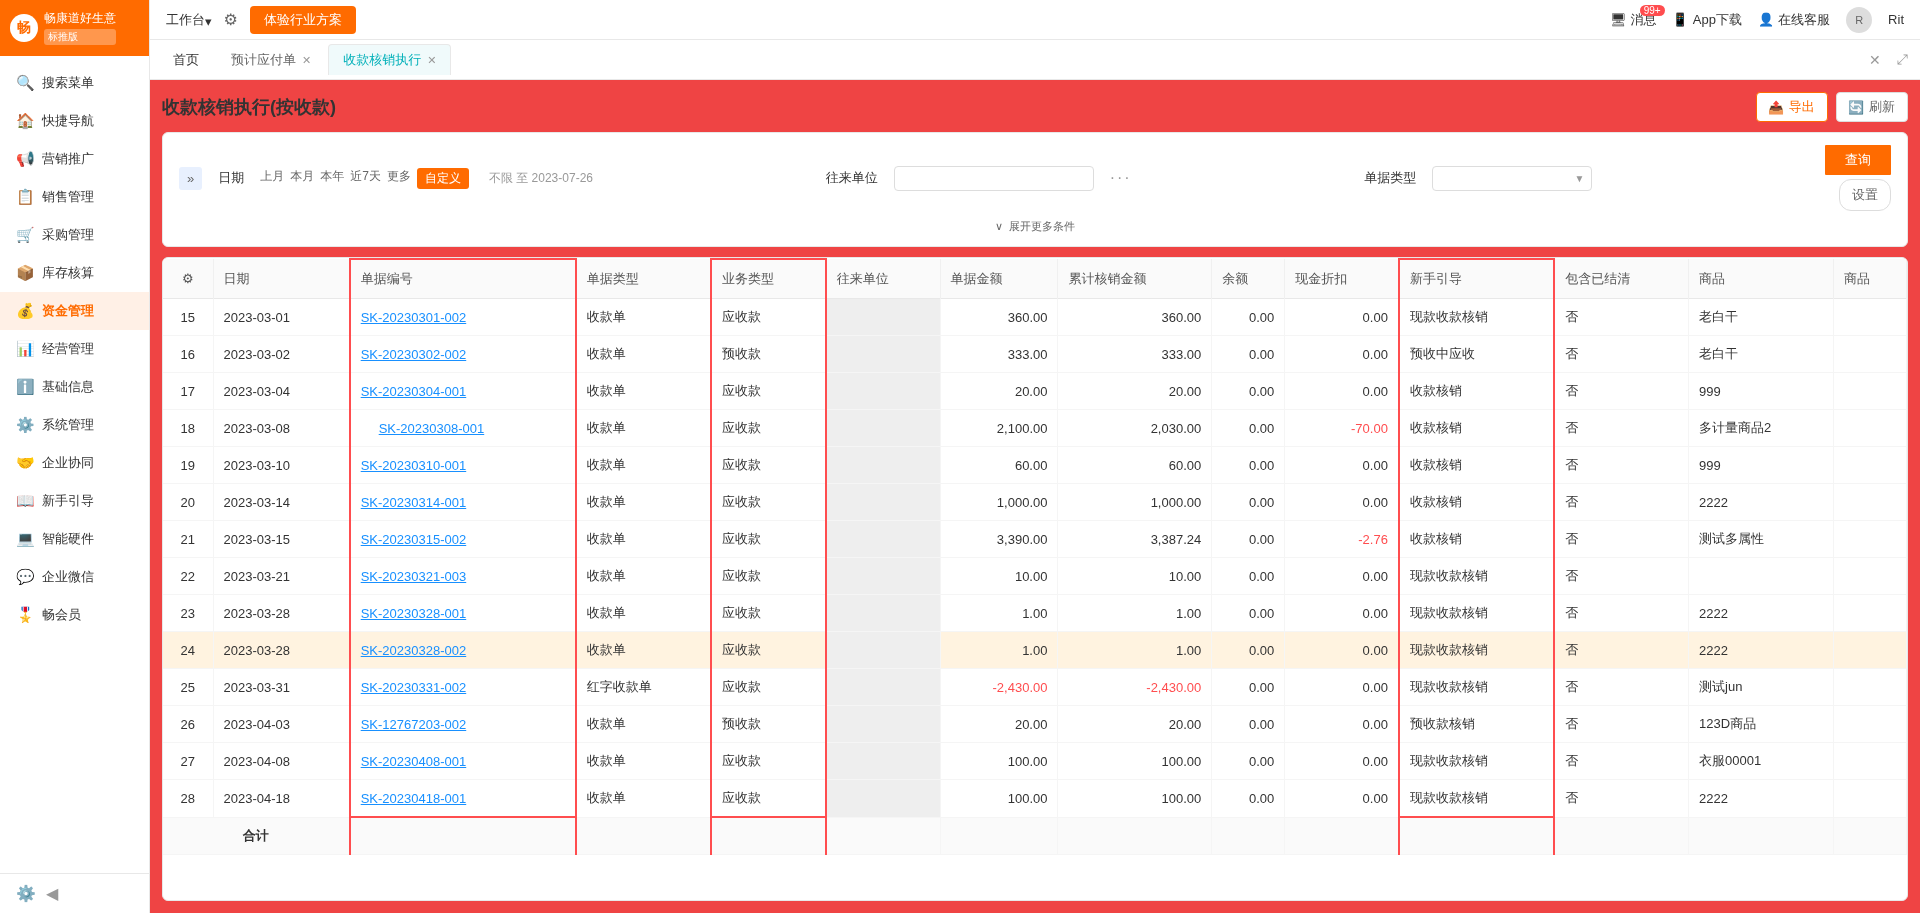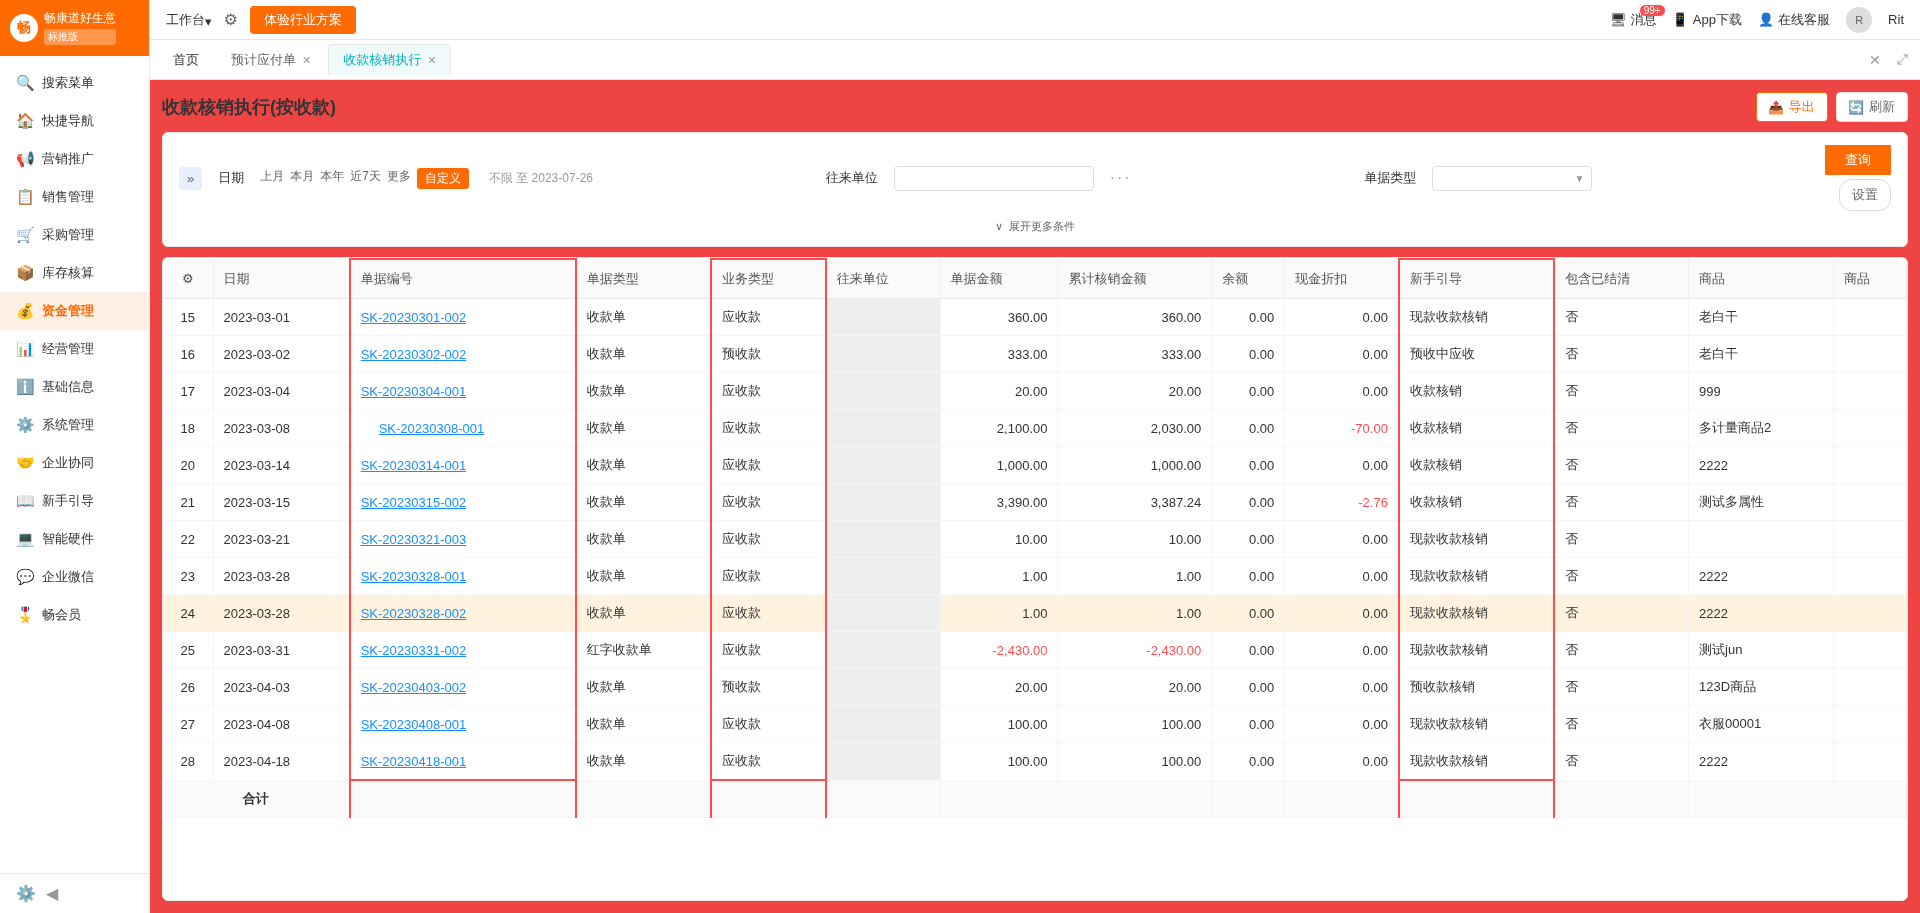--- a/index.html
+++ b/index.html
@@ -350,20 +350,36 @@
       <td class="right ">2,100.00</td>
       <td class="right ">2,030.00</td>
       <td class="right">0.00</td>
       <td class="right red">-70.00</td>
       <td style="border-left:2px solid #ff4d4f;border-right:2px solid #ff4d4f;">收款核销</td>
       <td>否</td>
       <td>多计量商品2</td>
       <td></td>
     </tr>
             <tr>
+      <td class="center">19</td>
+      <td>2023-03-10</td>
+      <td class="link" style="border-left:2px solid #ff4d4f;border-right:2px solid #ff4d4f;">SK-20230310-001</td>
+      <td>收款单</td>
+      <td style="border-left:2px solid #ff4d4f;border-right:2px solid #ff4d4f;">应收款</td>
+      <td style="color:#ccc;background:#eee;">&nbsp;&nbsp;&nbsp;&nbsp;&nbsp;&nbsp;&nbsp;&nbsp;</td>
+      <td class="right ">60.00</td>
+      <td class="right ">60.00</td>
+      <td class="right">0.00</td>
+      <td class="right ">0.00</td>
+      <td style="border-left:2px solid #ff4d4f;border-right:2px solid #ff4d4f;">收款核销</td>
+      <td>否</td>
+      <td>999</td>
+      <td></td>
+    </tr>
+            <tr>
       <td class="center">20</td>
       <td>2023-03-14</td>
       <td class="link" style="border-left:2px solid #ff4d4f;border-right:2px solid #ff4d4f;">SK-20230314-001</td>
       <td>收款单</td>
       <td style="border-left:2px solid #ff4d4f;border-right:2px solid #ff4d4f;">应收款</td>
       <td style="color:#ccc;background:#eee;">&nbsp;&nbsp;&nbsp;&nbsp;&nbsp;&nbsp;&nbsp;&nbsp;</td>
       <td class="right ">1,000.00</td>
       <td class="right ">1,000.00</td>
       <td class="right">0.00</td>
       <td class="right ">0.00</td>
@@ -448,21 +464,21 @@
       <td class="right">0.00</td>
       <td class="right ">0.00</td>
       <td style="border-left:2px solid #ff4d4f;border-right:2px solid #ff4d4f;">现款收款核销</td>
       <td>否</td>
       <td>测试jun</td>
       <td></td>
     </tr>
             <tr>
       <td class="center">26</td>
       <td>2023-04-03</td>
-      <td class="link" style="border-left:2px solid #ff4d4f;border-right:2px solid #ff4d4f;">SK-20230403-002</td>
+      <td class="link" style="border-left:2px solid #ff4d4f;border-right:2px solid #ff4d4f;">SK-12767203-002</td>
       <td>收款单</td>
       <td style="border-left:2px solid #ff4d4f;border-right:2px solid #ff4d4f;">预收款</td>
       <td style="color:#ccc;background:#eee;">&nbsp;&nbsp;&nbsp;&nbsp;&nbsp;&nbsp;&nbsp;&nbsp;</td>
       <td class="right ">20.00</td>
       <td class="right ">20.00</td>
       <td class="right">0.00</td>
       <td class="right ">0.00</td>
       <td style="border-left:2px solid #ff4d4f;border-right:2px solid #ff4d4f;">预收款核销</td>
       <td>否</td>
       <td>123D商品</td>

